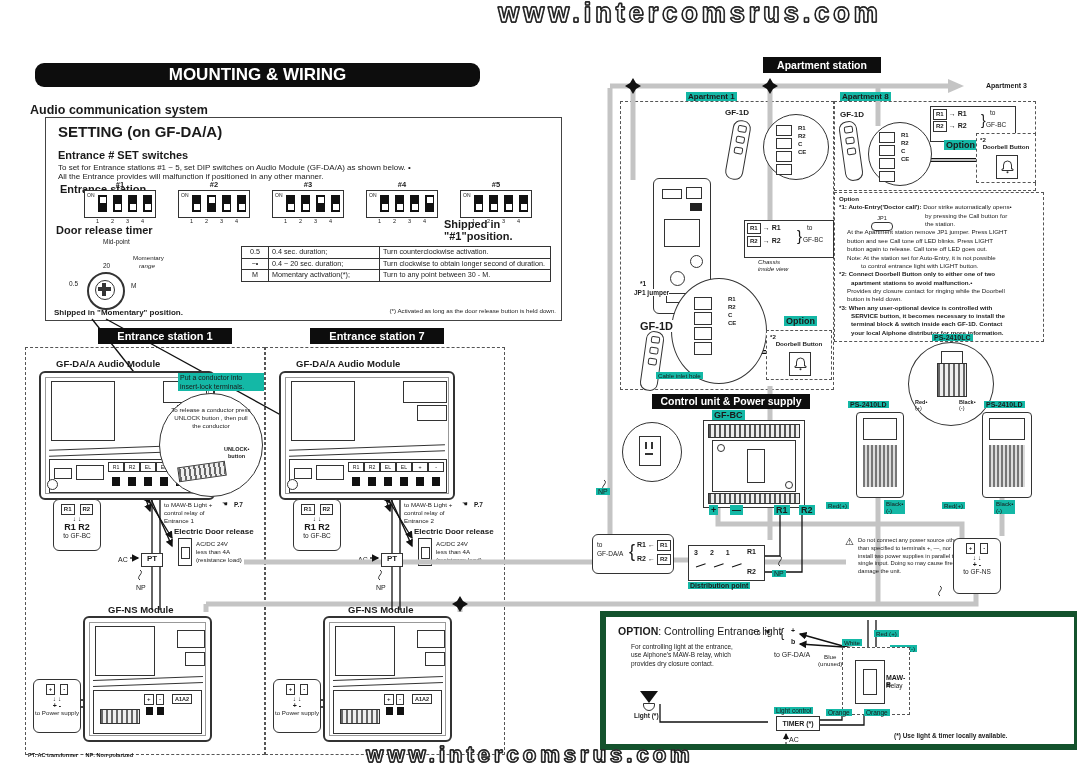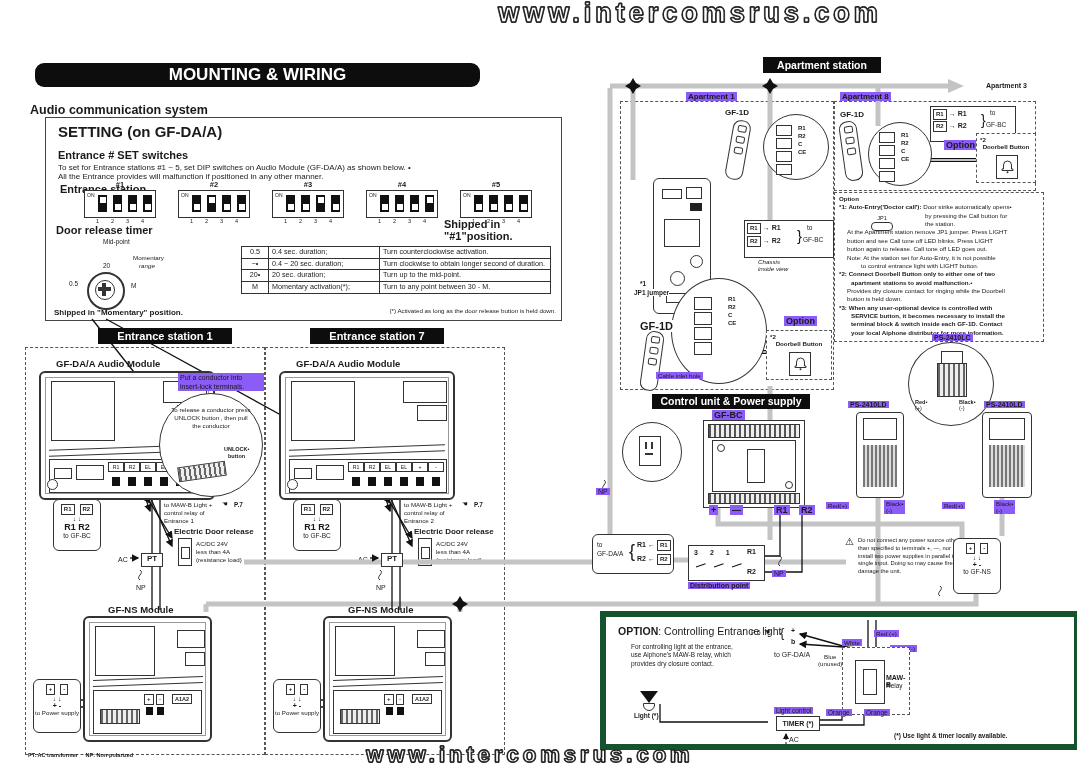--- a/index.html
+++ b/index.html
@@ -67,21 +67,21 @@
   .nsmod .c1{top:60px}.nsmod .c2{top:66px}
   .nsbot{position:absolute;left:8px;top:72px;width:107px;height:42px;border:1px solid #333}
   .hs{border:1.5px solid #333;border-radius:8px;background:#fff;z-index:5}
   .hs i{display:block;width:7px;height:5px;border:1px solid #333;margin:4px auto 0;border-radius:2px}
   .ps{border:1.5px solid #333;border-radius:4px;background:#fff;z-index:5}
   .ps .win{border:1px solid #333;margin:5px 6px;height:20px;background:#fff}
   .ps .fins{margin:0 6px;height:42px;background:repeating-linear-gradient(90deg,#777 0 2px,#ddd 2px 4px)}
   .finsrow{background:repeating-linear-gradient(90deg,#555 0 2px,#eee 2px 5px);border:1px solid #333}
   .t5{font-size:5.5px}.t6{font-size:6.2px}.t65{font-size:6.5px}.t7{font-size:7px}.t75{font-size:11px}.t8{font-size:8px}
   .lh{line-height:1.3}
-  .wbg{background:#8b5cf6;padding:0 2px}
+  .wbg{background:#14b8a6;padding:0 2px}
   svg.wires{position:absolute;left:0;top:0;z-index:4;pointer-events:none}
   .bell{width:20px;height:22px;border:1px solid #333;background:#fff;display:flex;align-items:center;justify-content:center}
   .termcol{display:flex;flex-direction:column}
   .termcol span{font-size:6px;font-weight:bold;line-height:1.35}
   .tblock{display:flex;flex-direction:column;gap:2px}
   .tblock i{display:block;width:14px;height:9px;border:1px solid #333;background:#fff}
   .linkrow{display:flex;align-items:center;gap:2px;font-size:7px;font-weight:bold;line-height:1.2}
 </style>
 </head>
 <body>
@@ -249,25 +249,20 @@
       <tbody>
         <tr>
           <td class="c0">0.5</td>
           <td class="c1">0.4 sec. duration;</td>
           <td class="c2">Turn counterclockwise activation.</td>
         </tr>
         <tr>
           <td class="c0">~•</td>
           <td class="c1">0.4 ~ 20 sec. duration;</td>
           <td class="c2">Turn clockwise to obtain longer second of duration.</td>
-        </tr>
-        <tr>
-          <td class="c0">20•</td>
-          <td class="c1">20 sec. duration;</td>
-          <td class="c2">Turn up to the mid-point.</td>
         </tr>
         <tr>
           <td class="c0">M</td>
           <td class="c1">Momentary activation(*);</td>
           <td class="c2">Turn to any point between 30 - M.</td>
         </tr>
       </tbody>
     </table>
   <div class="ab t6" style="left:248px;top:189px;width:262px;text-align:right">(*) Activated as long as the door release button is held down.</div>
 </div>

